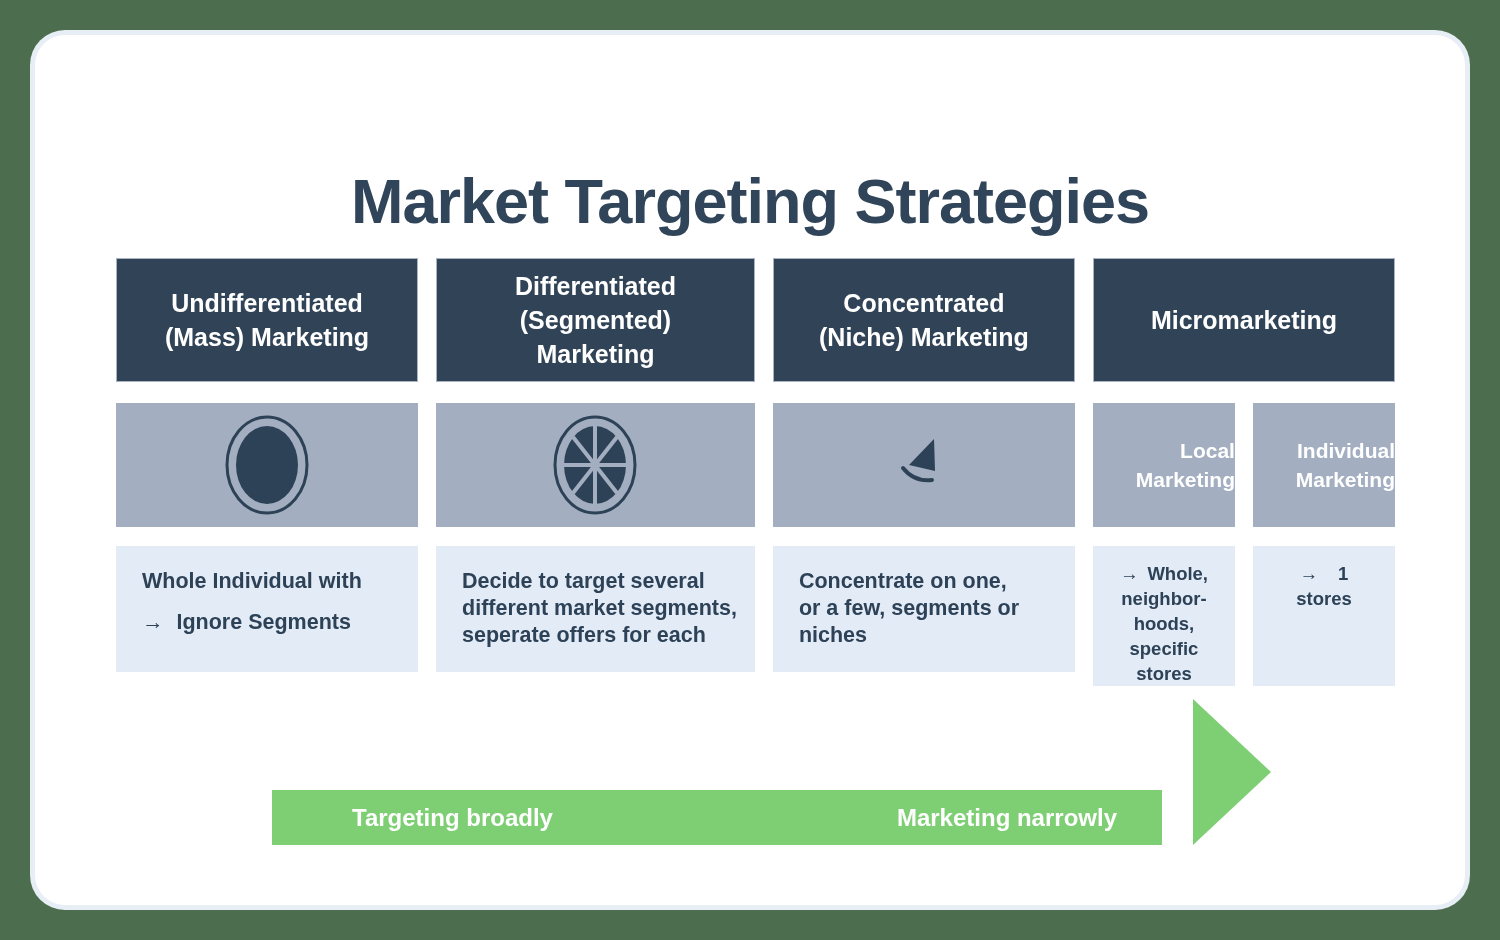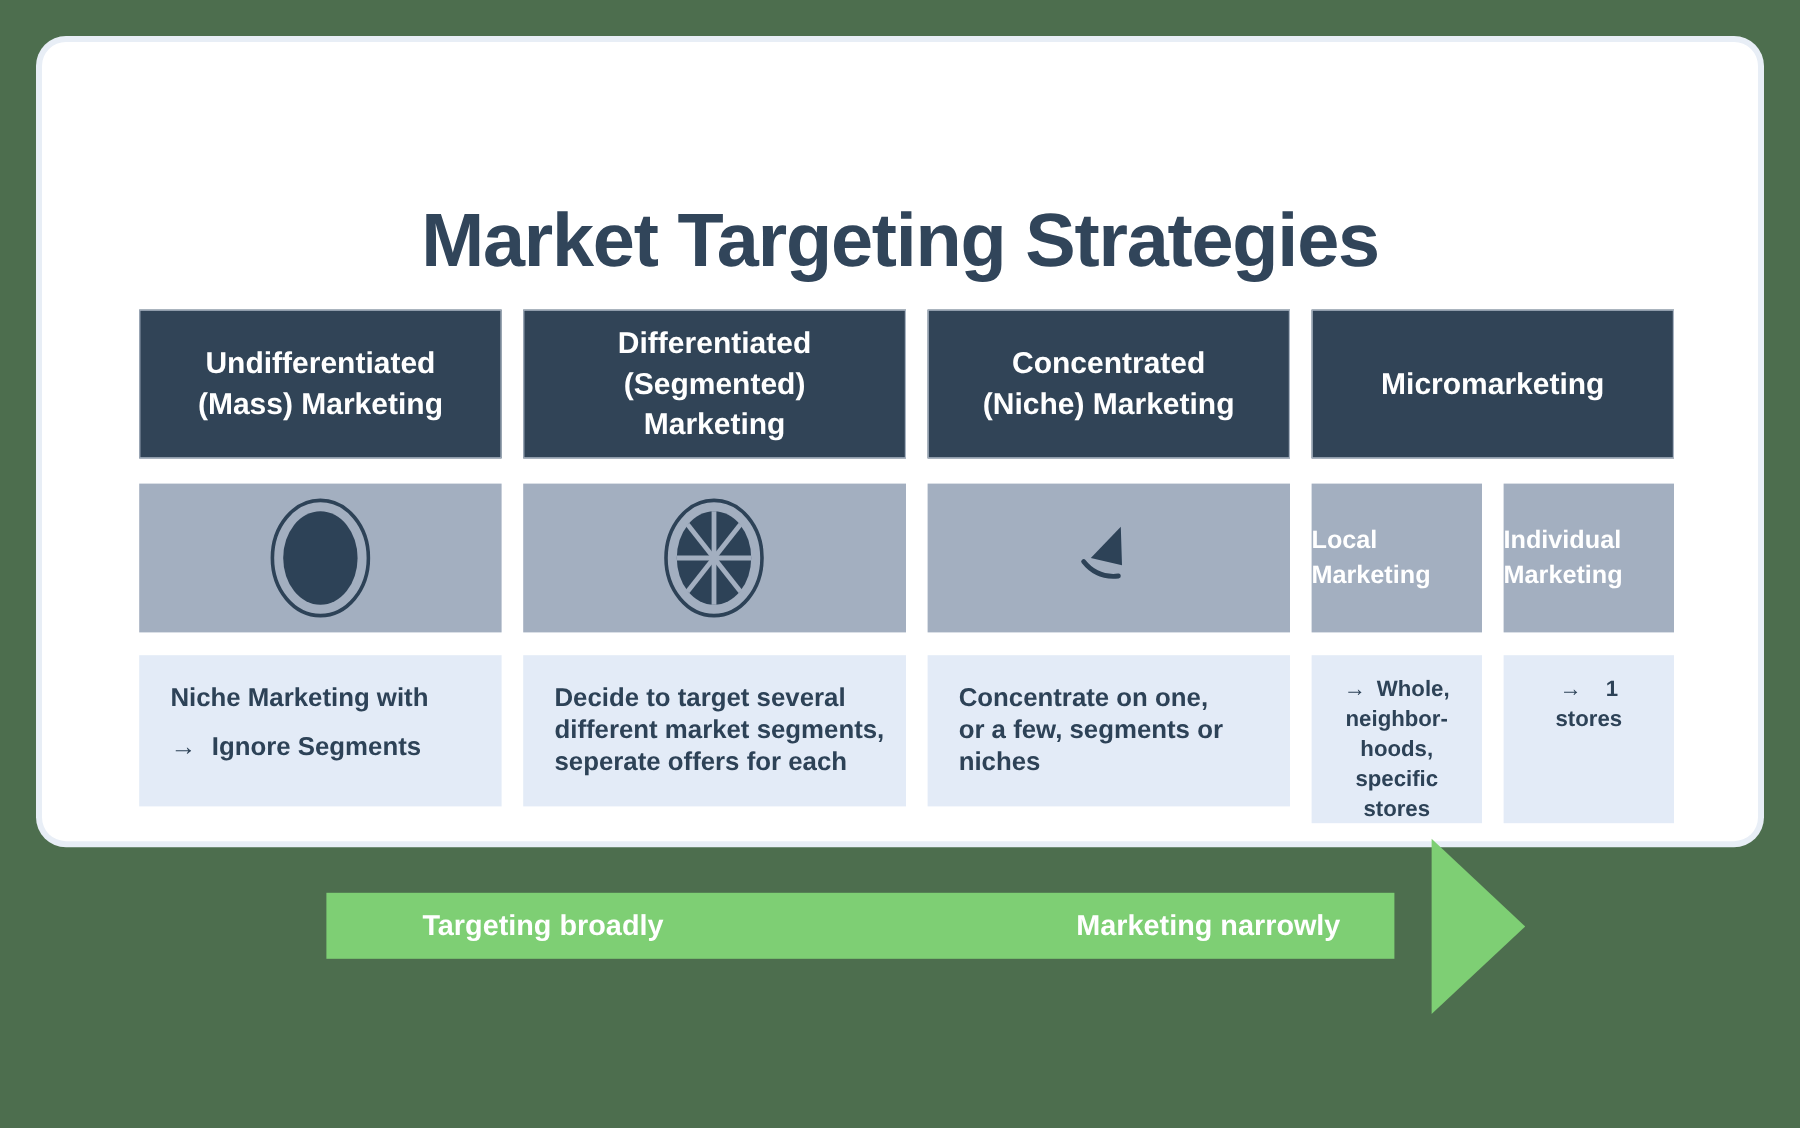--- a/index.html
+++ b/index.html
@@ -10,22 +10,22 @@
     --title-text:#31455a; --arrow-green:#7ecf74; --arrow-text:#ffffff;
   }
   *{margin:0;padding:0;box-sizing:border-box;}
   html,body{width:1500px;height:940px;}
   body{
     background:var(--page-bg);
     font-family:"Liberation Sans", sans-serif;
     position:relative; overflow:hidden;
   }
   .card{
-    position:absolute; left:35px; top:35px; width:1430px; height:666px;
-    background:var(--card-bg); border-radius:20px;
+    position:absolute; left:35px; top:35px; width:1430px; height:870px;
+    background:var(--card-bg); border-radius:30px;
     box-shadow:0 0 0 5px var(--card-halo);
   }
   .page-title{
     position:absolute; left:0; right:0; top:130px;
     text-align:center; font-size:63px; font-weight:bold;
     letter-spacing:-1px; color:var(--title-text);
   }
   .grid{
     position:absolute; left:81px; top:223px; width:1279px;
     display:grid; grid-template-columns:repeat(4,1fr); column-gap:18px;
@@ -46,33 +46,33 @@
     height:126px; background:var(--desc-bg);
     padding:22px 18px 0 26px;
     color:var(--desc-text); font-weight:bold; font-size:21.5px; line-height:27px;
     white-space:nowrap;
   }
   .note{margin-top:14px; display:flex; gap:13px; align-items:baseline;}
   .arrow-glyph{font-weight:bold;}
   .sub-row{height:124px; margin-bottom:19px; display:grid; grid-template-columns:1fr 1fr; column-gap:18px;}
   .sub-icon-box{
     background:var(--icon-bg);
-    display:flex; flex-direction:column; justify-content:center; align-items:flex-start;
+    display:flex; flex-direction:column; justify-content:center; align-items:flex-end;
     color:var(--header-text); font-weight:bold; font-size:21px; line-height:29px; text-align:center;
   }
   .sub-desc-row{height:126px; display:grid; grid-template-columns:1fr 1fr; column-gap:18px;}
   .sub-desc-box{
     background:var(--desc-bg); padding-top:15px; text-align:center;
     color:var(--desc-text); font-weight:bold; font-size:18.5px; line-height:25px;
   }
   .note-first-line{display:flex; justify-content:center; gap:9px;}
   .note-first-line.wide-gap{gap:20px;}
   .flow-arrow{
     position:absolute; left:237px; top:663px; height:147px;
-    display:flex; align-items:center;gap:31px;
+    display:flex; align-items:flex-end;gap:31px;
   }
   .arrow-body{
     width:890px; height:55px; background:var(--arrow-green);
     display:flex; align-items:center; justify-content:space-between;
     padding:0 45px 0 80px;
     color:var(--arrow-text); font-size:24px; font-weight:bold;
   }
   .arrow-head{
     width:0; height:0;
     border-top:73px solid transparent; border-bottom:73px solid transparent;
@@ -94,21 +94,21 @@
         <div>Undifferentiated</div>
         <div>(Mass) Marketing</div>
       </header>
       <div class="icon-box">
         <svg width="84" height="100" viewBox="0 0 84 100">
           <ellipse cx="42" cy="50" rx="40" ry="48" fill="none" stroke="var(--icon-fg)" stroke-width="3"></ellipse>
           <ellipse cx="42" cy="50" rx="31" ry="39" fill="var(--icon-fg)"></ellipse>
         </svg>
       </div>
       <div class="desc-box">
-        <div>Niche Marketing with</div>
+        <div>Whole Individual with</div>
         <div class="note">
           <span class="arrow-glyph">→</span>
           <span>Ignore Segments</span>
         </div>
       </div>
     </section>
 
     <section class="col">
       <header class="col-header">
         <div>Differentiated</div>

